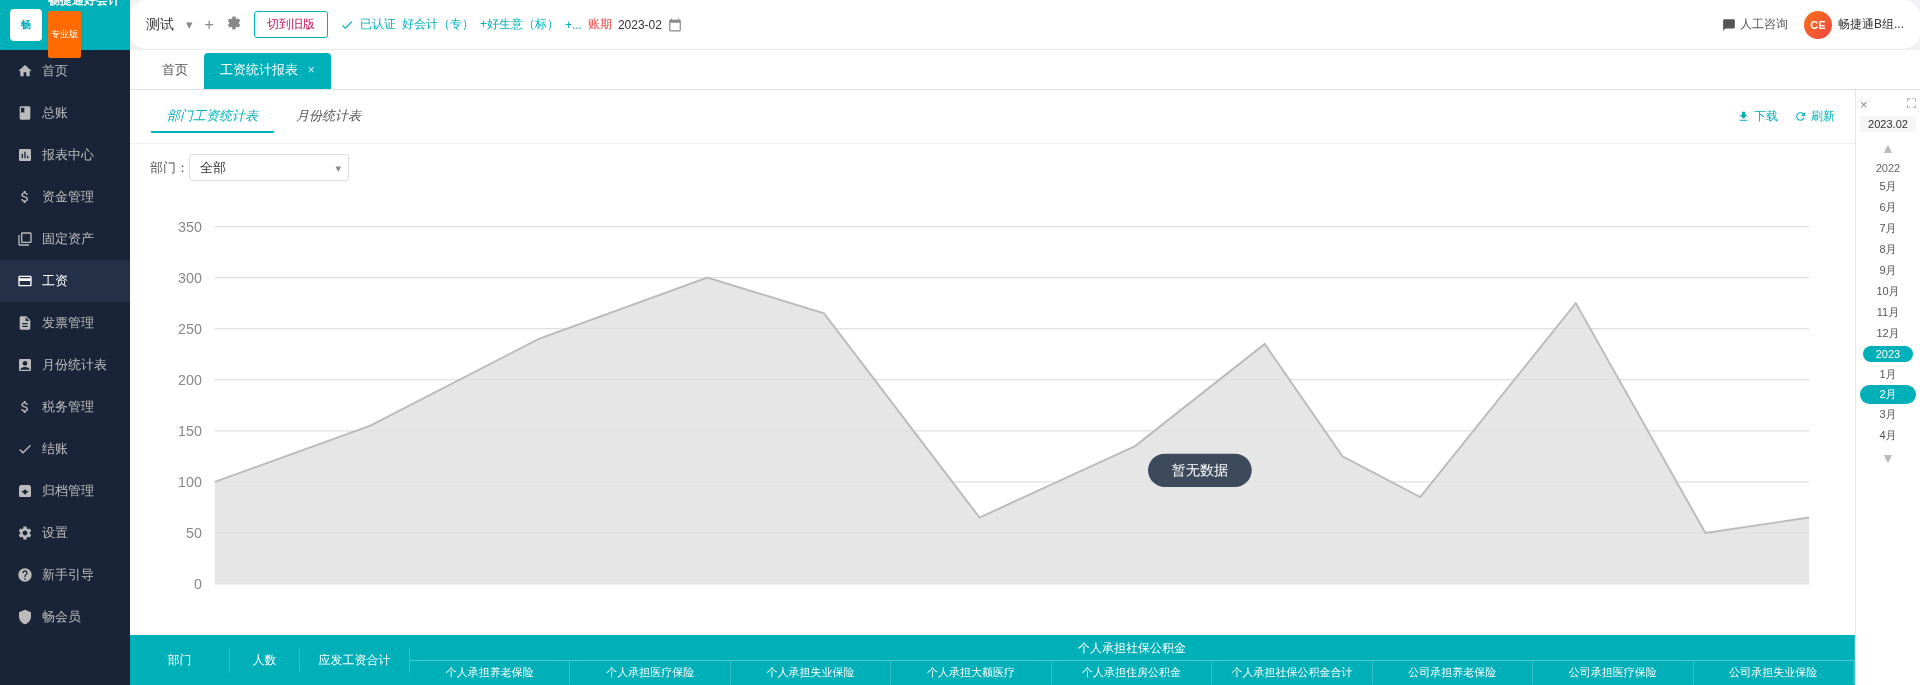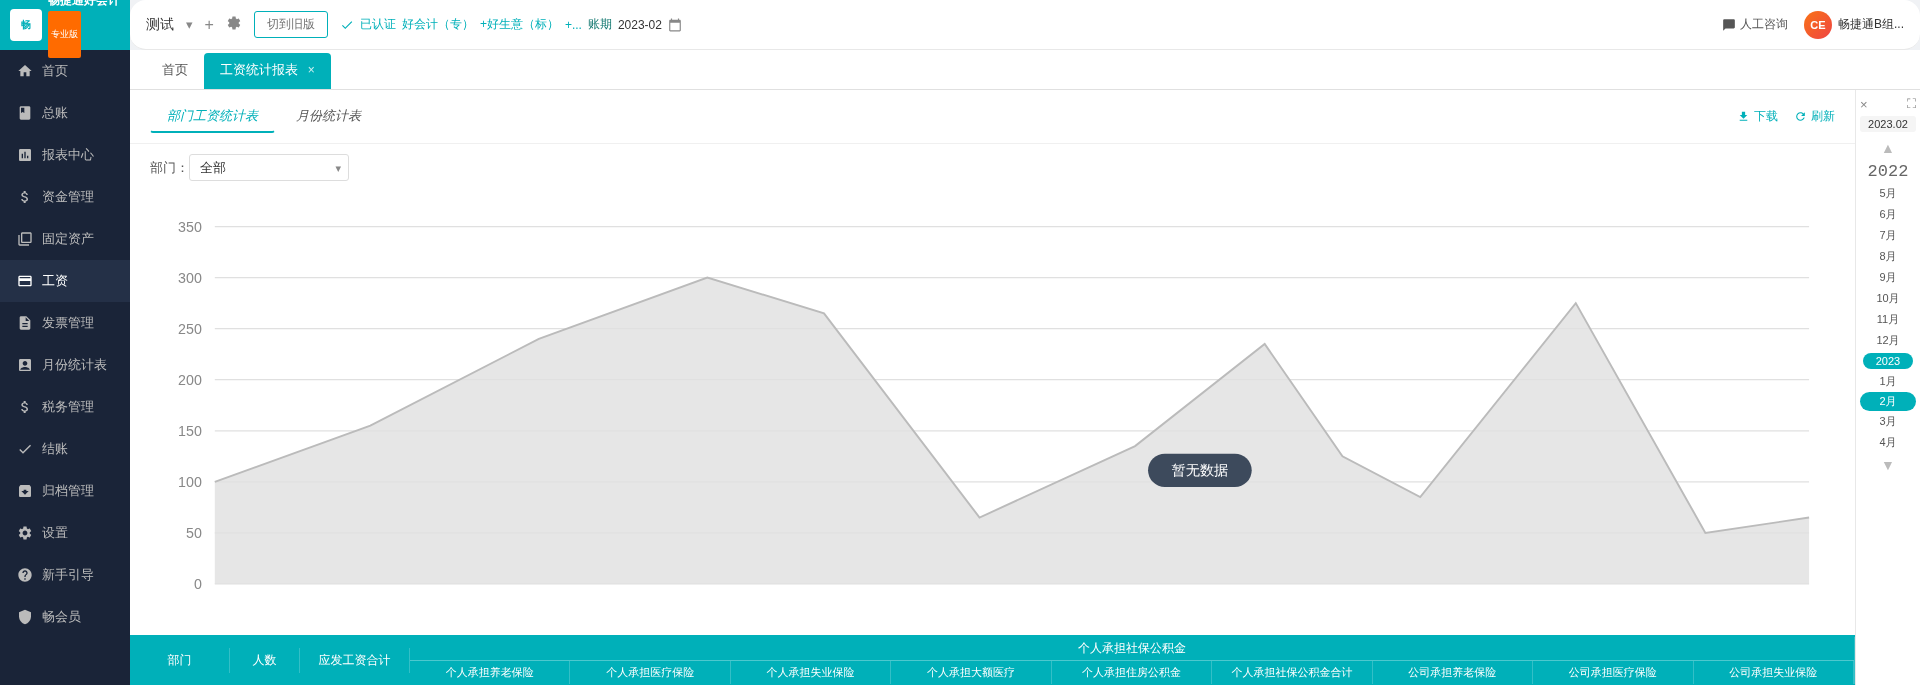--- a/index.html
+++ b/index.html
@@ -77,21 +77,21 @@
       border-bottom: 1px solid #e8e8e8;
       flex-shrink: 0;
       border-radius: 16px;
     }
     .topbar-title { font-size: 14px; color: #333; font-weight: 500; }
     .topbar-dropdown { color: #888; cursor: pointer; }
     .topbar-add { color: #888; cursor: pointer; font-size: 16px; }
     .topbar-settings { color: #888; cursor: pointer; }
     .topbar-btn {
       border: 1px solid #00b0b9;
-      color: #737373;
+      color: #be185d;
       background: white;
       padding: 4px 12px;
       border-radius: 3px;
       cursor: pointer;
       font-size: 12px;
     }
     .topbar-status { display: flex; align-items: center; gap: 6px; color: #00b0b9; font-size: 12px; }
     .topbar-spacer { flex: 1; }
     .topbar-right { display: flex; align-items: center; gap: 16px; }
     .topbar-service { color: #555; font-size: 12px; cursor: pointer; display: flex; align-items: center; gap: 4px; }
@@ -388,21 +388,21 @@
     </span>
     <button class="topbar-btn">切到旧版</button>
     <div class="topbar-status">
       <svg width="14" height="14" viewBox="0 0 24 24" fill="#00b0b9">
           <path d="M9 16.17L4.83 12l-1.42 1.41L9 19 21 7l-1.41-1.41z"></path>
         </svg>
       <span>已认证</span>
       <span>好会计（专）</span>
       <span>+好生意（标）</span>
       <span>+...</span>
-      <span style="color:#0f766e;">账期</span>
+      <span style="color:#ef4444;">账期</span>
       <span style="color:#333;font-weight:500;">2023-02</span>
       <svg width="14" height="14" viewBox="0 0 24 24" fill="#888">
           <path d="M20 3h-1V1h-2v2H7V1H5v2H4c-1.1 0-2 .9-2 2v16c0 1.1.9 2 2 2h16c1.1 0 2-.9 2-2V5c0-1.1-.9-2-2-2zm0 18H4V8h16v13z"></path>
         </svg>
     </div>
     <div class="topbar-spacer"></div>
     <div class="topbar-right">
       <div class="topbar-service">
         <svg width="14" height="14" viewBox="0 0 24 24" fill="#555">
             <path d="M20 2H4c-1.1 0-2 .9-2 2v18l4-4h14c1.1 0 2-.9 2-2V4c0-1.1-.9-2-2-2z"></path>
@@ -537,21 +537,21 @@
     </div>
 
     <div style="width:65px;background:white;border-left:1px solid #e8e8e8;display:flex;flex-direction:column;align-items:center;padding:6px 4px;overflow-y:auto;flex-shrink:0;position:relative;">
       <div style="display:flex;justify-content:space-between;width:100%;align-items:center;margin-bottom:4px;">
         <span style="cursor:pointer;color:#888;font-size:13px;">×</span>
         <span style="cursor:pointer;color:#888;font-size:13px;">⛶</span>
       </div>
       <div style="font-size:11px;color:#333;text-align:center;background:#f5f5f5;border-radius:3px;padding:2px 4px;margin-bottom:4px;width:100%;">2023.02</div>
       <div class="panel-arrow">▲</div>
 
-      <div style="font-size:17px;color:#666;text-align:center;padding:2px 0;font-family:Liberation Mono, monospace;">2022</div>
+      <div style="font-size:11px;color:#666;text-align:center;padding:2px 0;">2022</div>
       <div class="month-label">5月</div>
       <div class="month-label">6月</div>
       <div class="month-label">7月</div>
       <div class="month-label">8月</div>
       <div class="month-label">9月</div>
       <div class="month-label">10月</div>
       <div class="month-label">11月</div>
       <div class="month-label">12月</div>
       <div style="background:#00b0b9;color:white;font-size:11px;padding:2px 6px;border-radius:10px;margin:2px 0;width:90%;text-align:center;">2023</div>
       <div class="month-label">1月</div>

